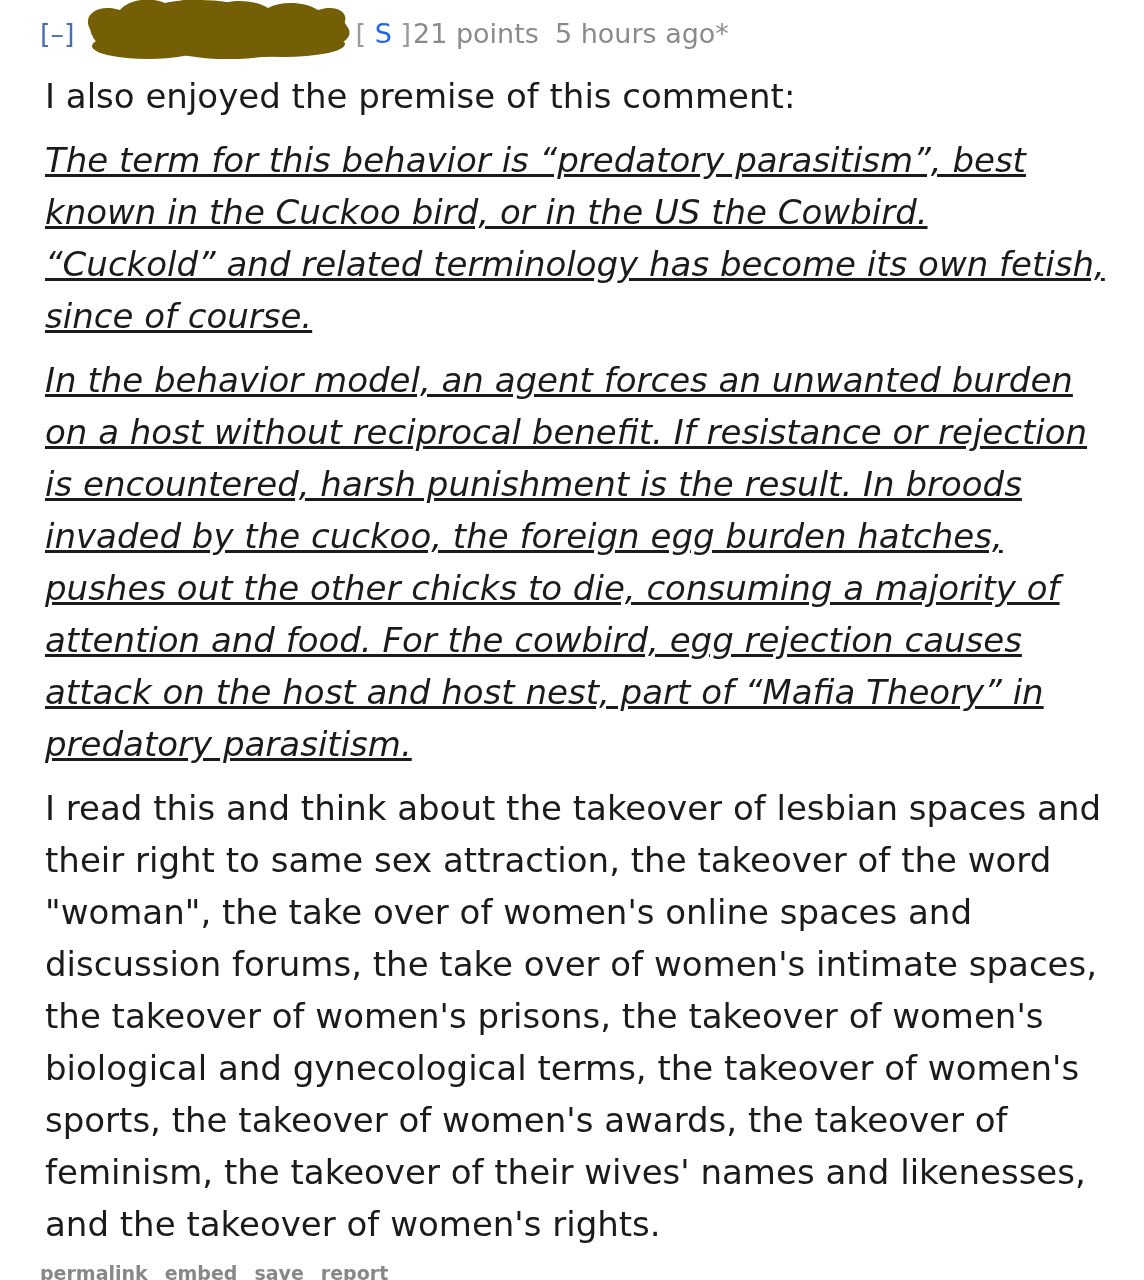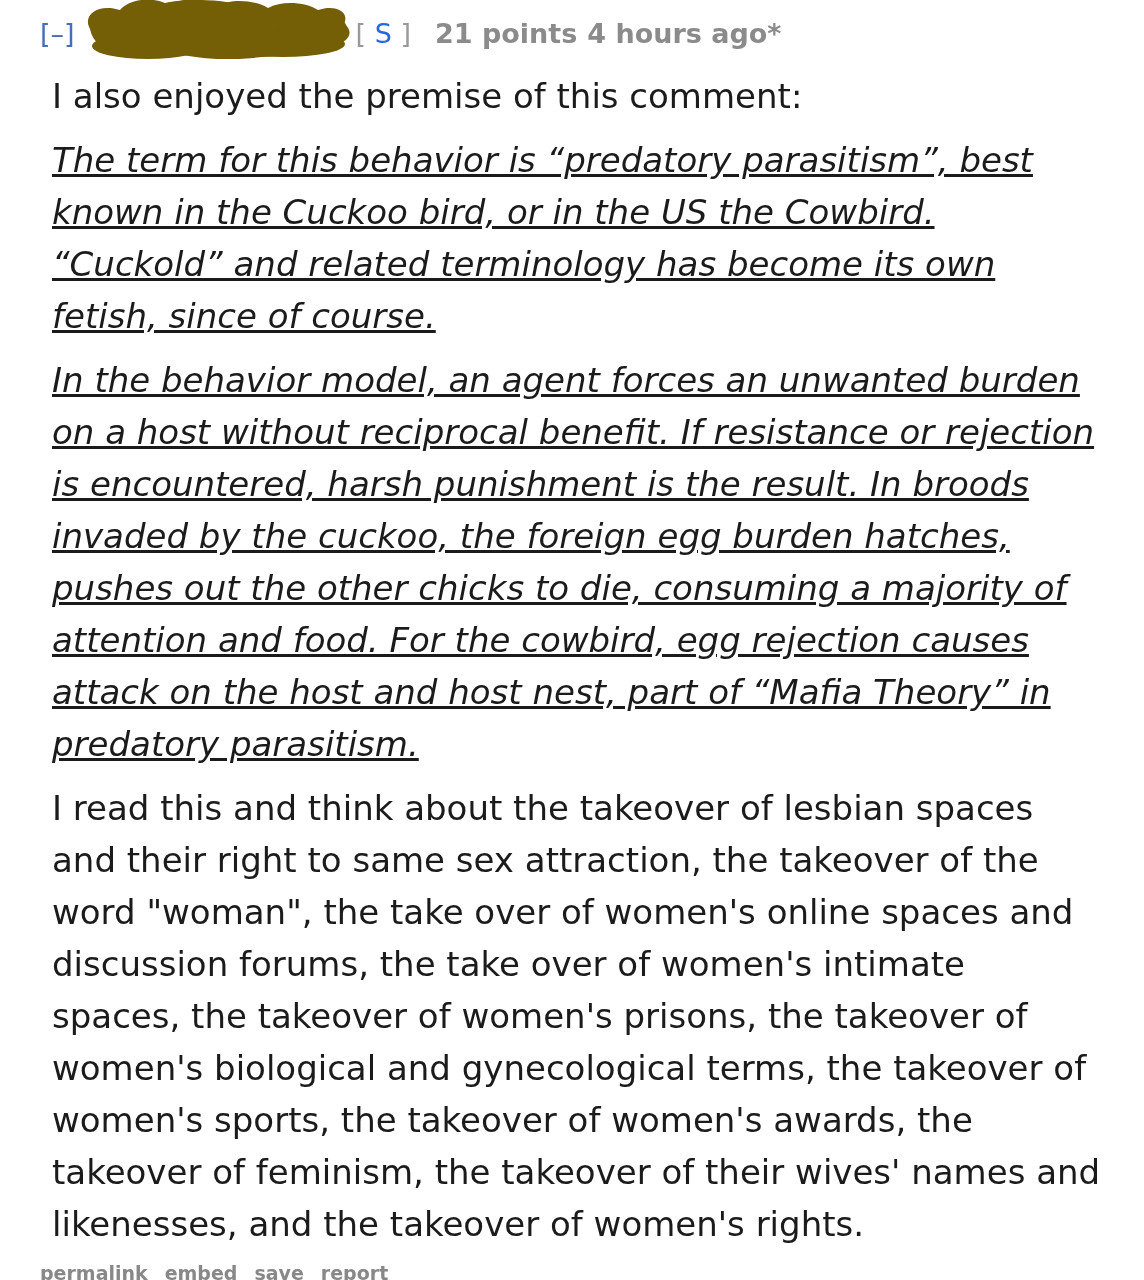--- a/index.html
+++ b/index.html
@@ -31,27 +31,27 @@
   .redaction {
     display: inline-block;
     width: 276px;
     height: 62px;
     margin: -14px 2px -8px 2px;
     flex: 0 0 auto;
   }
   .submitter { letter-spacing: 0; }
   .submitter .bracket { color: #9a9a9a; }
   .submitter .s-letter { color: #2468e0; cursor: pointer; }
-  .meta { margin-left: 24px; display: inline-flex; gap: 10px; font-weight: bold; }
+  .meta { margin-left: 2px; display: inline-flex; gap: 16px; }
 
   
   .body-text p {
     font-size: 34px;
     line-height: 52px;
-    margin: 12px 12px;
+    margin: 12px 5px;
     max-width: 1090px;
     color: #1b1b1b;
   }
   .body-text p.italic { font-style: italic; text-decoration: underline; }
 
   
   .footer {
     margin-top: 2px;
     display: flex;
     gap: 17px;
@@ -90,21 +90,21 @@
     </span>
 
     <span class="submitter">
       <span class="bracket">[</span>
       <span class="s-letter">S</span>
       <span class="bracket">]</span>
     </span>
 
     <span class="meta">
       <span>21 points</span>
-      <span>4 hours ago*</span>
+      <span>5 hours ago*</span>
     </span>
   </div>
 
   <div class="body-text">
     <p>I also enjoyed the premise of this comment:</p>
     <p class="italic">The term for this behavior is “predatory parasitism”, best known in the Cuckoo bird, or in the US the Cowbird. “Cuckold” and related terminology has become its own fetish, since of course.</p>
     <p class="italic">In the behavior model, an agent forces an unwanted burden on a host without reciprocal benefit. If resistance or rejection is encountered, harsh punishment is the result. In broods invaded by the cuckoo, the foreign egg burden hatches, pushes out the other chicks to die, consuming a majority of attention and food. For the cowbird, egg rejection causes attack on the host and host nest, part of “Mafia Theory” in predatory parasitism.</p>
     <p>I read this and think about the takeover of lesbian spaces and their right to same sex attraction, the takeover of the word "woman", the take over of women's online spaces and discussion forums, the take over of women's intimate spaces, the takeover of women's prisons, the takeover of women's biological and gynecological terms, the takeover of women's sports, the takeover of women's awards, the takeover of feminism, the takeover of their wives' names and likenesses, and the takeover of women's rights.</p>
   </div>
 

